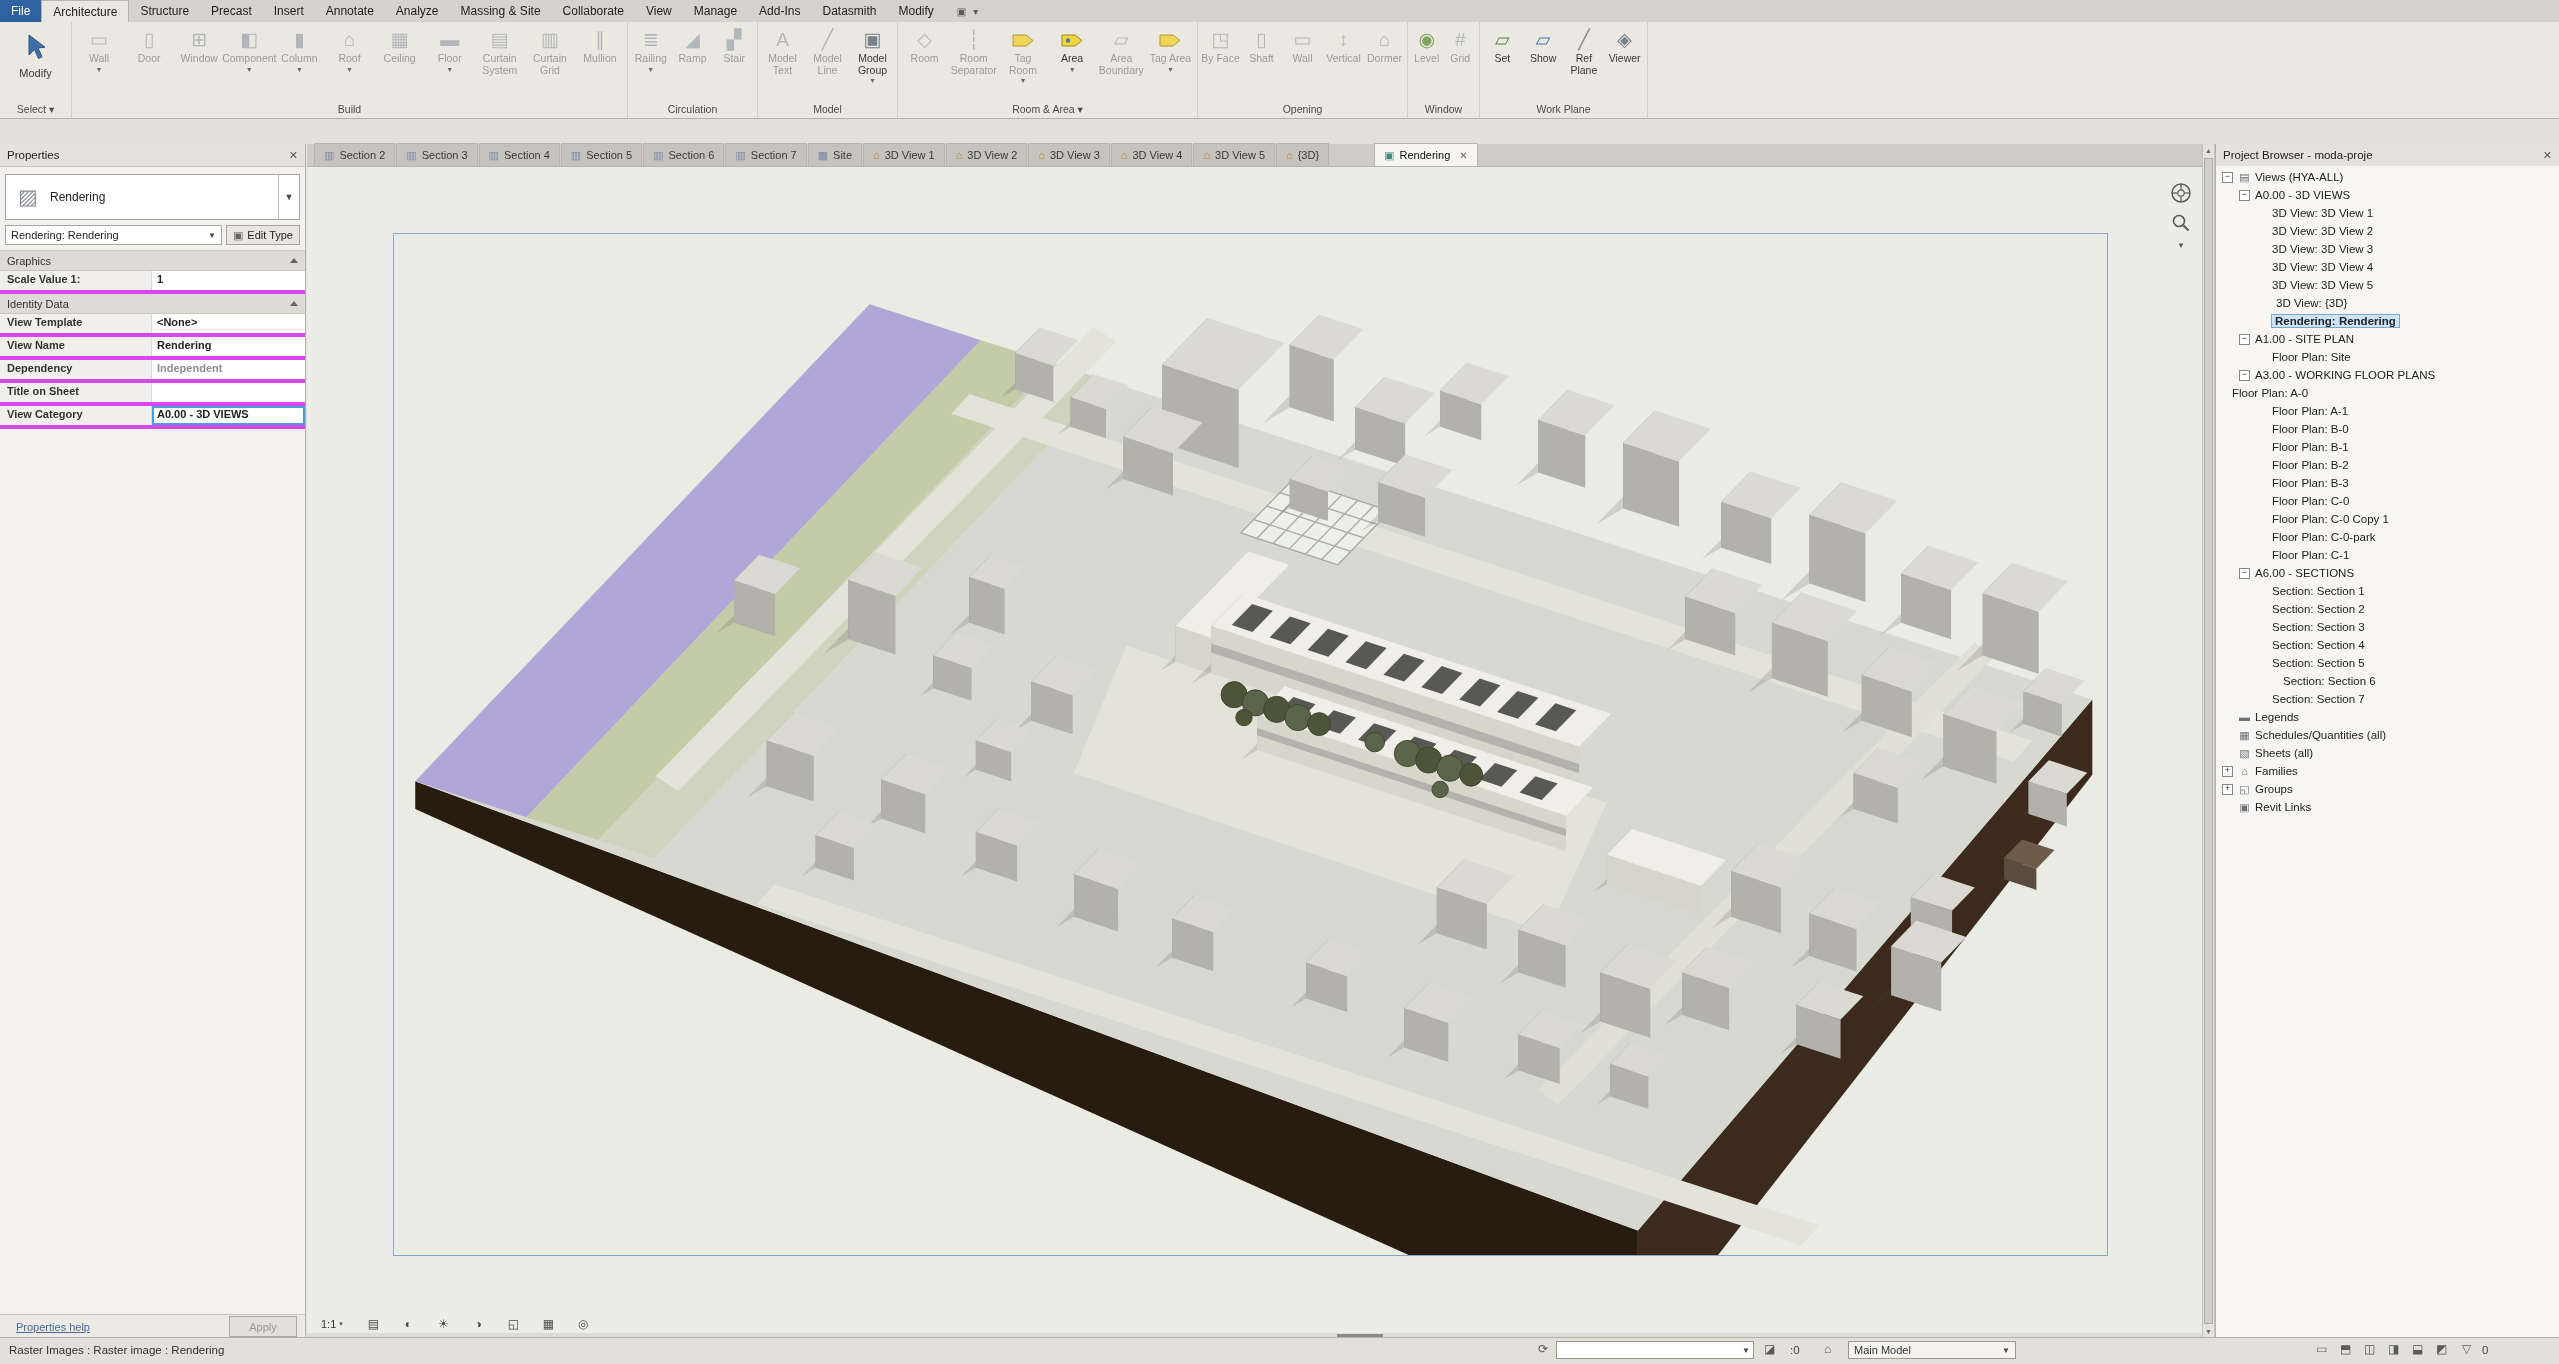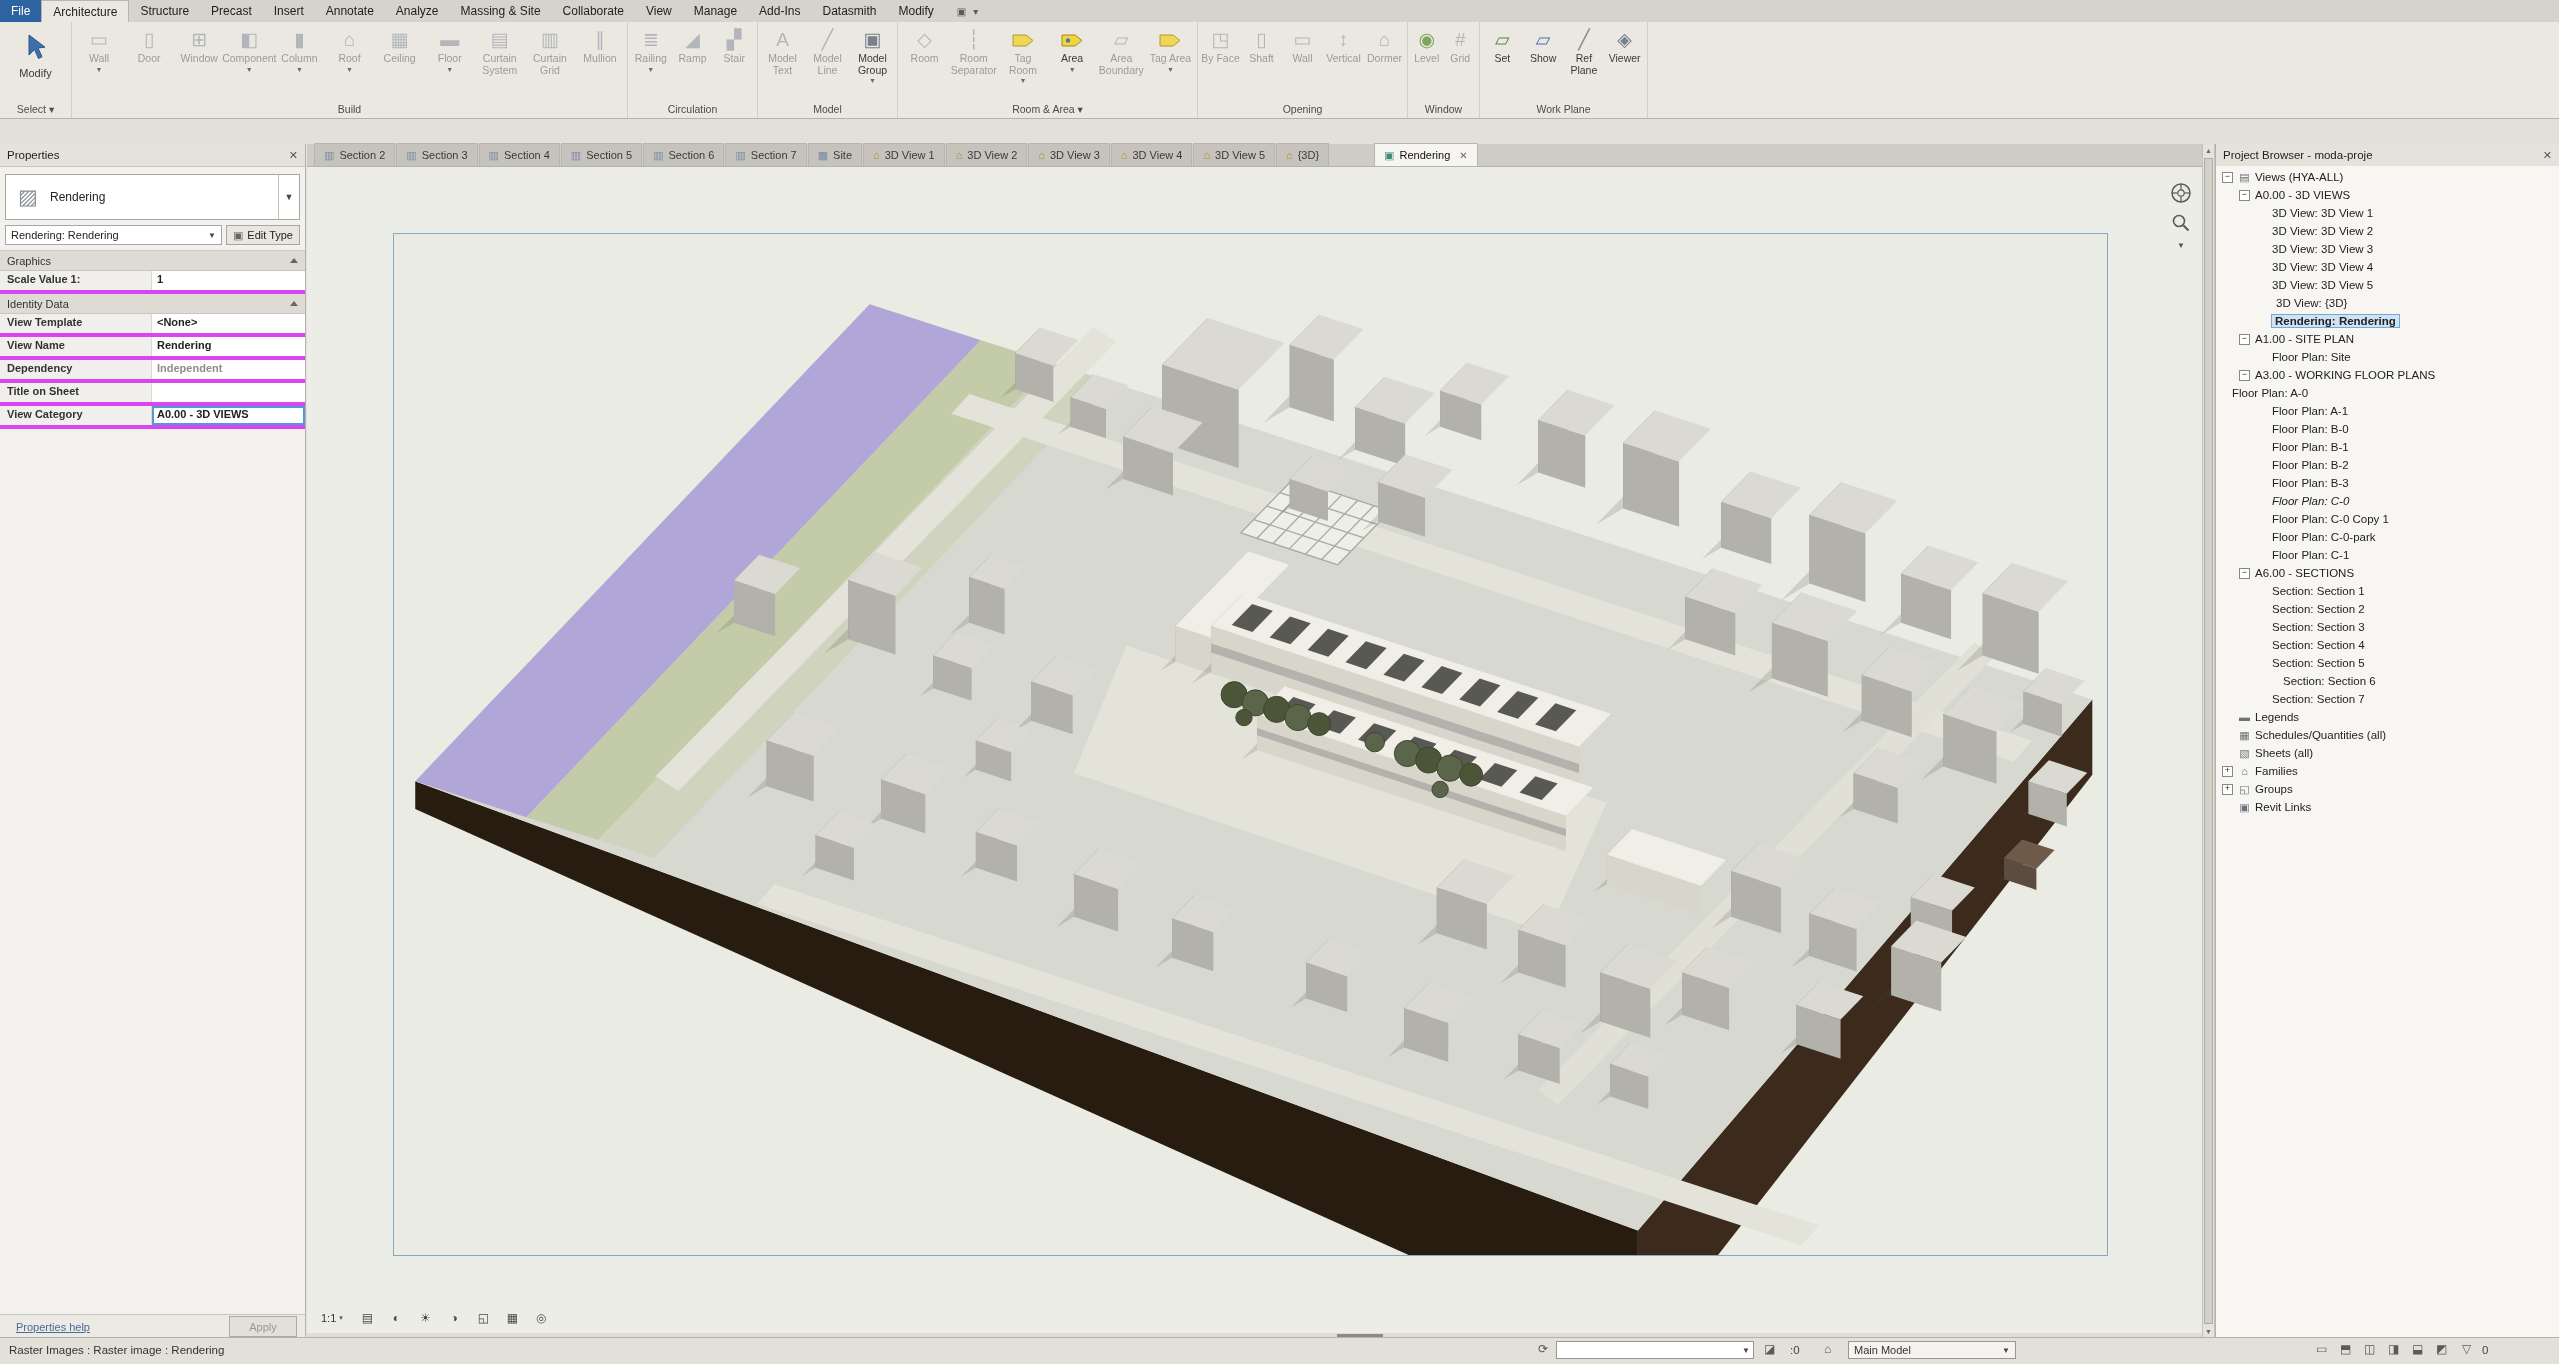--- a/index.html
+++ b/index.html
@@ -75,21 +75,21 @@
   .vtab .vti{font-size:11px;}
   .vtab .x{font-size:10px;color:#666;margin-left:4px;}
   .tabspacer{width:44px;}
   .canvas-area{position:absolute;top:23px;left:0;right:0;bottom:29px;background:#ecede7;overflow:hidden;}
   .viewport{position:absolute;left:86px;top:66px;width:1715px;height:1023px;border:1px solid #8aa6c6;
             background:#eaece4;box-sizing:border-box;}
   .viewport svg{display:block;width:100%;height:100%;}
   .navbar{position:absolute;right:9px;top:14px;display:flex;flex-direction:column;align-items:center;gap:6px;}
   .navbtn{width:24px;height:24px;display:flex;align-items:center;justify-content:center;}
   .navarr{font-size:8px;color:#55555\0;color:#555;}
-  .vcb{position:absolute;left:0;right:0;bottom:5px;height:24px;display:flex;align-items:flex-start;gap:12px;
+  .vcb{position:absolute;left:0;right:0;bottom:5px;height:24px;display:flex;align-items:flex-end;gap:18px;
        padding-left:10px;font-size:11px;color:#333;}
   .vcb .scalebtn{display:flex;align-items:center;gap:3px;padding:0 4px;height:18px;}
   .vcb .vbtn{height:18px;min-width:17px;display:flex;align-items:center;justify-content:center;font-size:12px;color:#4a4a46;}
   .hscroll{position:absolute;left:0;right:0;bottom:0;height:5px;background:#dfdcd6;}
   .hthumb{position:absolute;left:1030px;width:46px;top:1px;height:3px;background:#8d8a84;}
   
   .vscroll{position:absolute;left:2202px;top:144px;width:13px;bottom:26px;background:#e6e3dd;
            border-left:1px solid #c5c2bc;border-right:1px solid #c5c2bc;box-sizing:border-box;}
   .vsa{position:absolute;left:0;right:0;height:13px;font-size:7px;color:#6b6b66;text-align:center;line-height:13px;}
   .vsthumb{position:absolute;left:1px;right:1px;top:14px;bottom:14px;background:#d3d0ca;border:1px solid #b0ada7;}
@@ -860,21 +860,21 @@
         <span class="tl">Floor Plan: B-1</span>
       </div>
       <div class="trow" style="padding-left: 40px;">
         <span class="expsp"></span>
         <span class="tl">Floor Plan: B-2</span>
       </div>
       <div class="trow" style="padding-left: 40px;">
         <span class="expsp"></span>
         <span class="tl">Floor Plan: B-3</span>
       </div>
-      <div class="trow" style="padding-left: 40px; font-style: italic;">
+      <div class="trow" style="padding-left: 40px;">
         <span class="expsp"></span>
         <span class="tl">Floor Plan: C-0</span>
       </div>
       <div class="trow" style="padding-left: 40px;">
         <span class="expsp"></span>
         <span class="tl">Floor Plan: C-0 Copy 1</span>
       </div>
       <div class="trow" style="padding-left: 40px;">
         <span class="expsp"></span>
         <span class="tl">Floor Plan: C-0-park</span>

